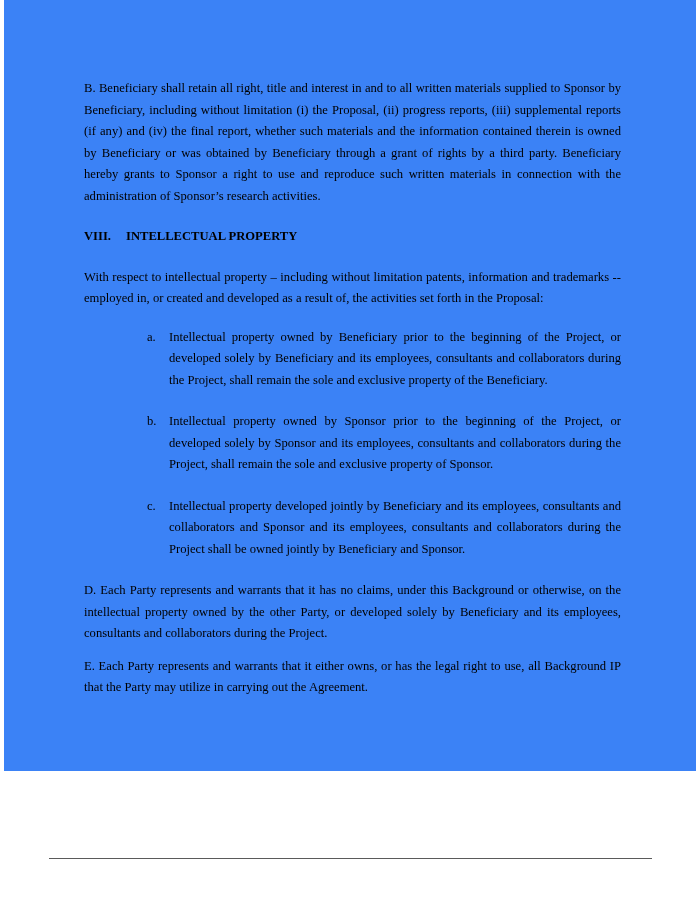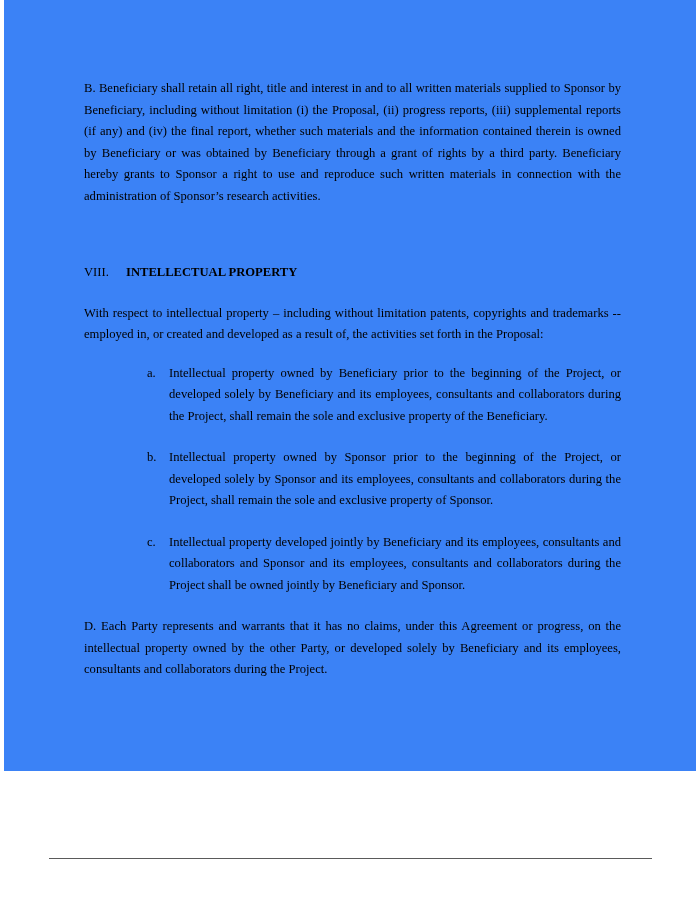--- a/index.html
+++ b/index.html
@@ -45,23 +45,22 @@
   .section-heading {
     margin: 19px 0 19px 0;
     font-size: 12.6px;
     line-height: 21.5px;
     font-weight: bold;
     display: block;
   }
   .section-heading .num {
     display: inline-block;
     width: 42px;
-    font-weight: normal;
+    font-weight: bold;
     text-decoration: none;
-    margin-top: 36px;
   }
   .section-heading .title {
     font-weight: bold;
   }
 
   .lettered-list {
     margin: 17px 0 0 0;
     padding: 0;
     list-style: none;
   }
@@ -103,37 +102,38 @@
 
 <div class="page">
   <div class="content">
 
     <p class="body-para">B.  Beneficiary shall retain all right, title and interest in and to all written materials supplied to Sponsor by Beneficiary, including without limitation (i) the Proposal, (ii) progress reports, (iii) supplemental reports (if any) and (iv) the final report, whether such materials and the information contained therein is owned by Beneficiary or was obtained by Beneficiary through a grant of rights by a third party.  Beneficiary hereby grants to Sponsor a right to use and reproduce such written materials in connection with the administration of Sponsor’s research activities.</p>
 
     <div class="section-heading">
       <span class="num">VIII.</span><span class="title">INTELLECTUAL PROPERTY</span>
     </div>
 
-    <p class="body-para">With respect to intellectual property – including without limitation patents, copyrights and trademarks -- employed in, or created and developed as a result of, the activities set forth in the Proposal:</p>
+    <p class="body-para">With respect to intellectual property – including without limitation patents, information and trademarks -- employed in, or created and developed as a result of, the activities set forth in the Proposal:</p>
 
     <ol class="lettered-list">
       <li>
         <span class="marker">a.</span>
         <span class="item-text">Intellectual property owned by Beneficiary prior to the beginning of the Project, or developed solely by Beneficiary and its employees, consultants and collaborators during the Project, shall remain the sole and exclusive property of the Beneficiary.</span>
       </li>
       <li>
         <span class="marker">b.</span>
         <span class="item-text">Intellectual property owned by Sponsor prior to the beginning of the Project, or developed solely by Sponsor and its employees, consultants and collaborators during the Project, shall remain the sole and exclusive property of Sponsor.</span>
       </li>
       <li>
         <span class="marker">c.</span>
         <span class="item-text">Intellectual property developed jointly by Beneficiary and its employees, consultants and collaborators and Sponsor and its employees, consultants and collaborators during the Project shall be owned jointly by Beneficiary and Sponsor.</span>
       </li>
     </ol>
 
-    <p class="body-para after-list">D.  Each Party represents and warrants that it has no claims, under this Agreement or progress, on the intellectual property owned by the other Party, or developed solely by Beneficiary and its employees, consultants and collaborators during the Project.</p>
+    <p class="body-para after-list">D.  Each Party represents and warrants that it has no claims, under this Background or otherwise, on the intellectual property owned by the other Party, or developed solely by Beneficiary and its employees, consultants and collaborators during the Project.</p>
 
+    <p class="body-para">E.  Each Party represents and warrants that it either owns, or has the legal right to use, all Background IP that the Party may utilize in carrying out the Agreement.</p>
 
 
   </div>
 
   <hr class="footer-rule">
 </div>
 
 </body></html>

